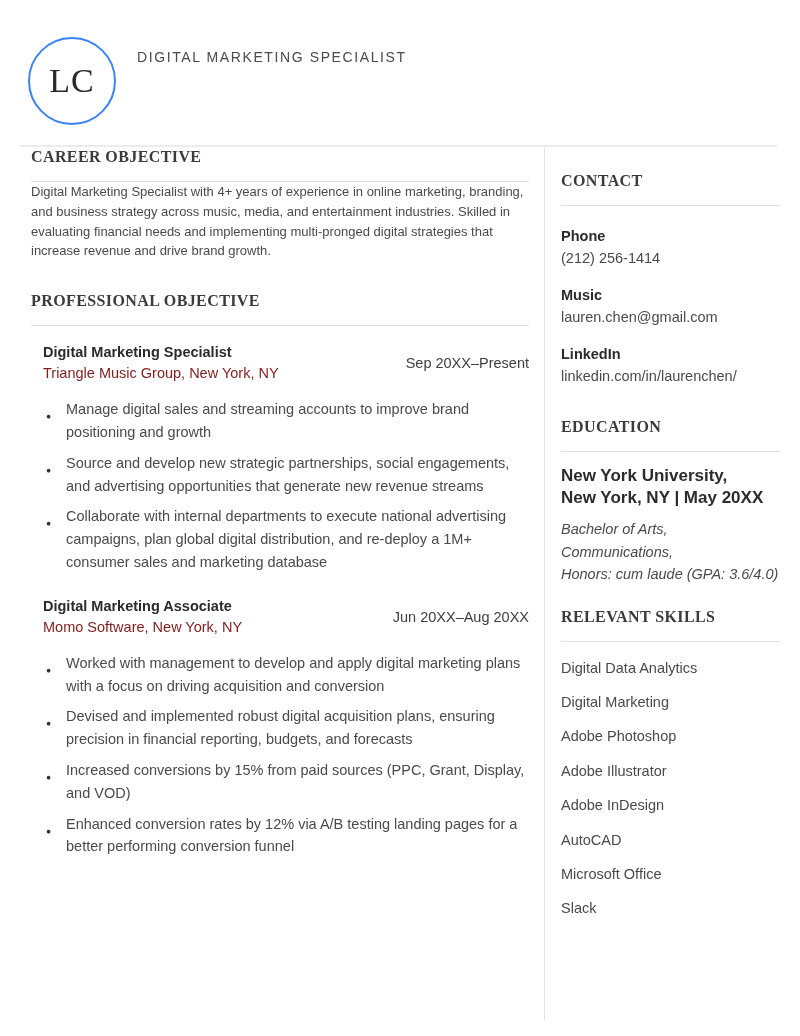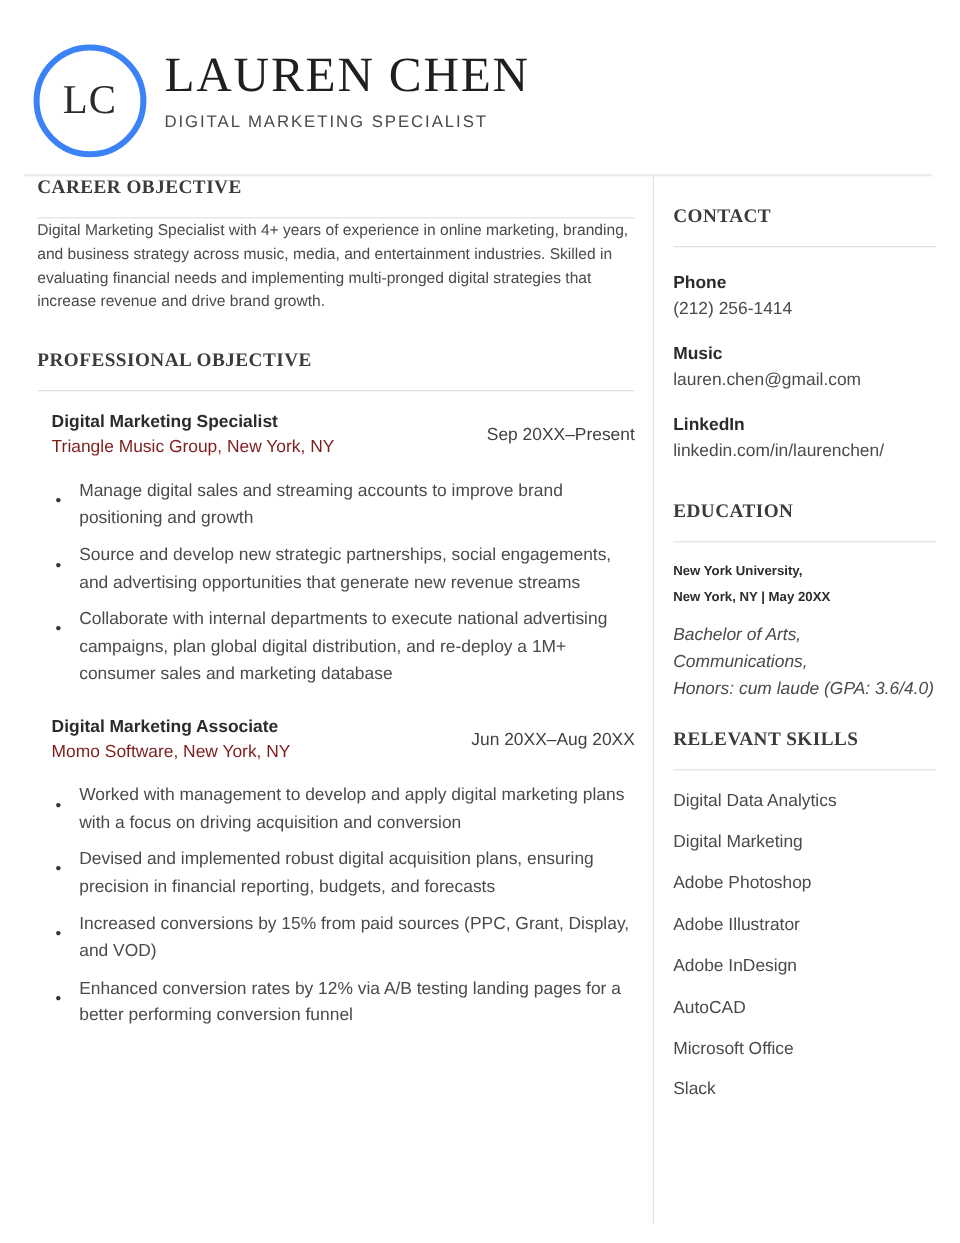--- a/index.html
+++ b/index.html
@@ -11,21 +11,21 @@
     font-family: "Liberation Sans", "DejaVu Sans", sans-serif;
     color: #4a4a4a;
     overflow: hidden;
   }
 
   
   .header { position: relative; height: 145px; }
   .monogram {
     position: absolute; left: 28px; top: 37px;
     width: 84px; height: 84px;
-    border: 5px solid #3b82f6; border-radius: 50%;
+    border: 2px solid #3b82f6; border-radius: 50%;
     display: flex; align-items: center; justify-content: center;
     font-family: "Liberation Serif", "DejaVu Serif", serif;
     font-size: 34px; color: #2b2b2b; letter-spacing: 1px;
   }
   .name-block { position: absolute; left: 137px; top: 40px; }
   .name {
     margin: 0;
     font-family: "Liberation Serif", "DejaVu Serif", serif;
     font-weight: 400; font-size: 41px; line-height: 44px;
     letter-spacing: 1.5px; color: #1f1f1f;
@@ -79,41 +79,40 @@
     font-size: 8.5px; color: #333333;
   }
 
   
   .contact-item { margin-top: 17px; }
   .contact-item:first-of-type { margin-top: 20px; }
   .contact-label { font-weight: 700; font-size: 14.5px; line-height: 20px; color: #2b2b2b; }
   .contact-value { margin-top: 2px; font-size: 14.5px; line-height: 20px; color: #4a4a4a; }
 
   .edu-school { margin-top: 13px; }
-  .edu-school div { font-weight: 700; font-size: 11px; line-height: 22px; color: #2b2b2b; }
+  .edu-school div { font-weight: 700; font-size: 17px; line-height: 22px; color: #2b2b2b; }
   .edu-details { margin-top: 9px; }
   .edu-details div { font-style: italic; font-size: 14.5px; line-height: 22.5px; color: #4a4a4a; }
 
   .skills-list { list-style: none; margin: 0; padding: 0; }
   .skills-list li {
     margin-top: 19px;
     font-size: 14.5px; line-height: 15.4px; color: #4a4a4a;
   }
 </style>
 </head>
 <body>
 
 <div class="page">
 
   <div class="header">
     <div class="monogram">
       <span>LC</span>
     </div>
     <div class="name-block">
-      <h1 class="name">LAUREN CHEN</h1>
       <div class="prof-title">DIGITAL MARKETING SPECIALIST</div>
     </div>
   </div>
   <div class="top-rule"></div>
 
   <div class="columns">
 
     <div class="col-left">
 
       <div>

